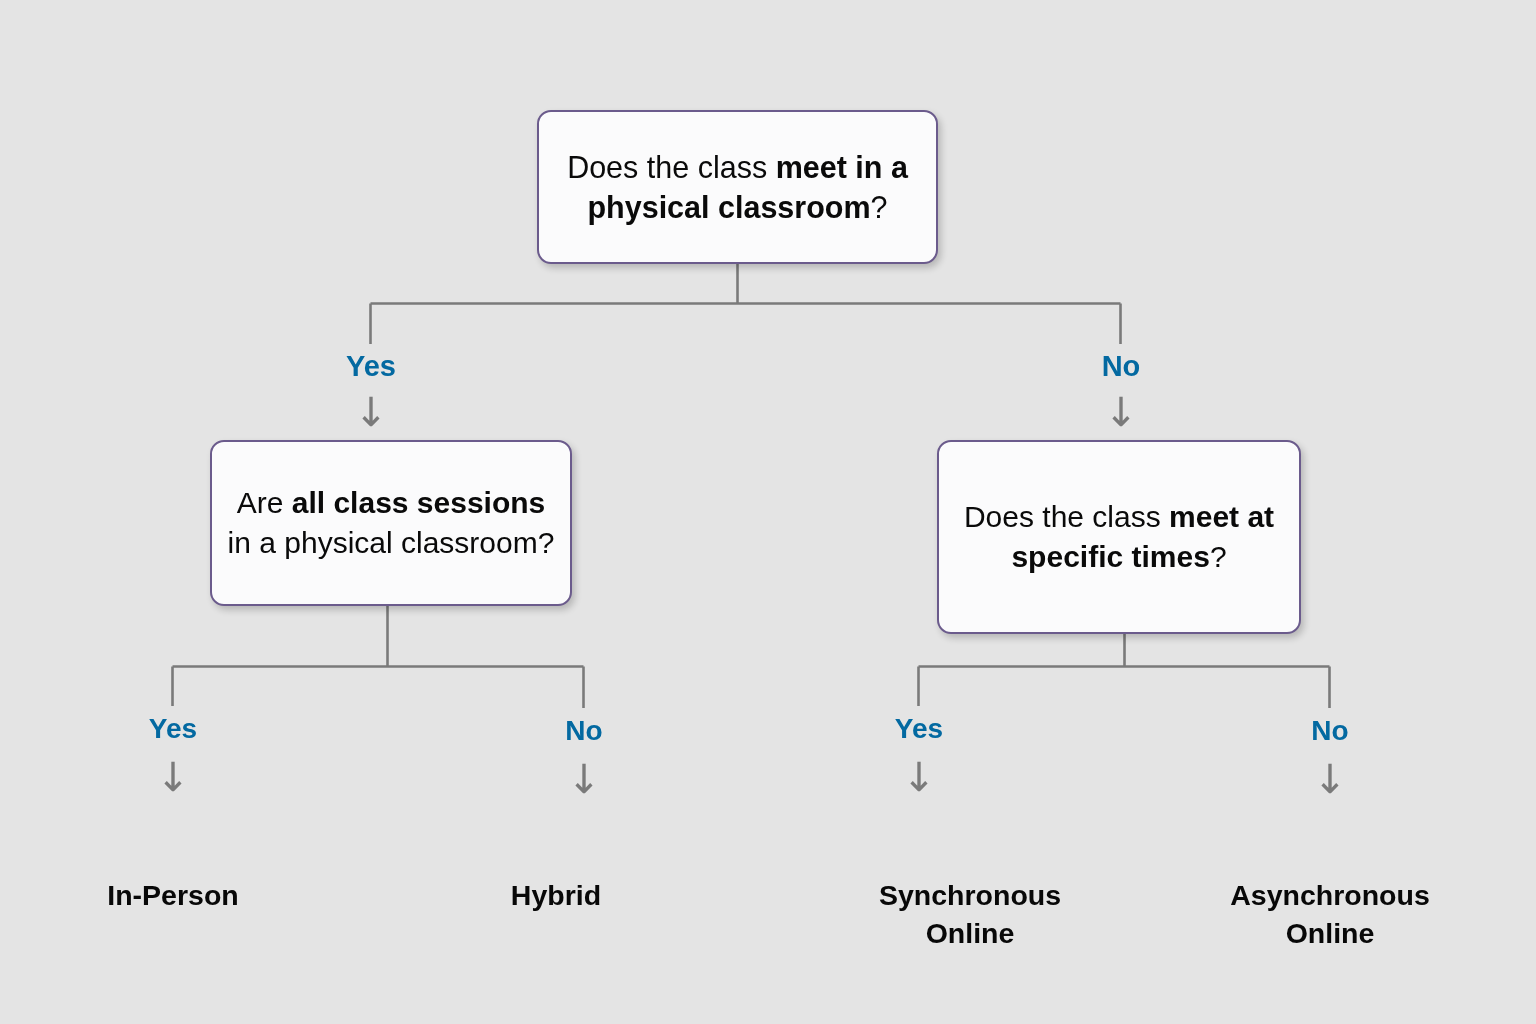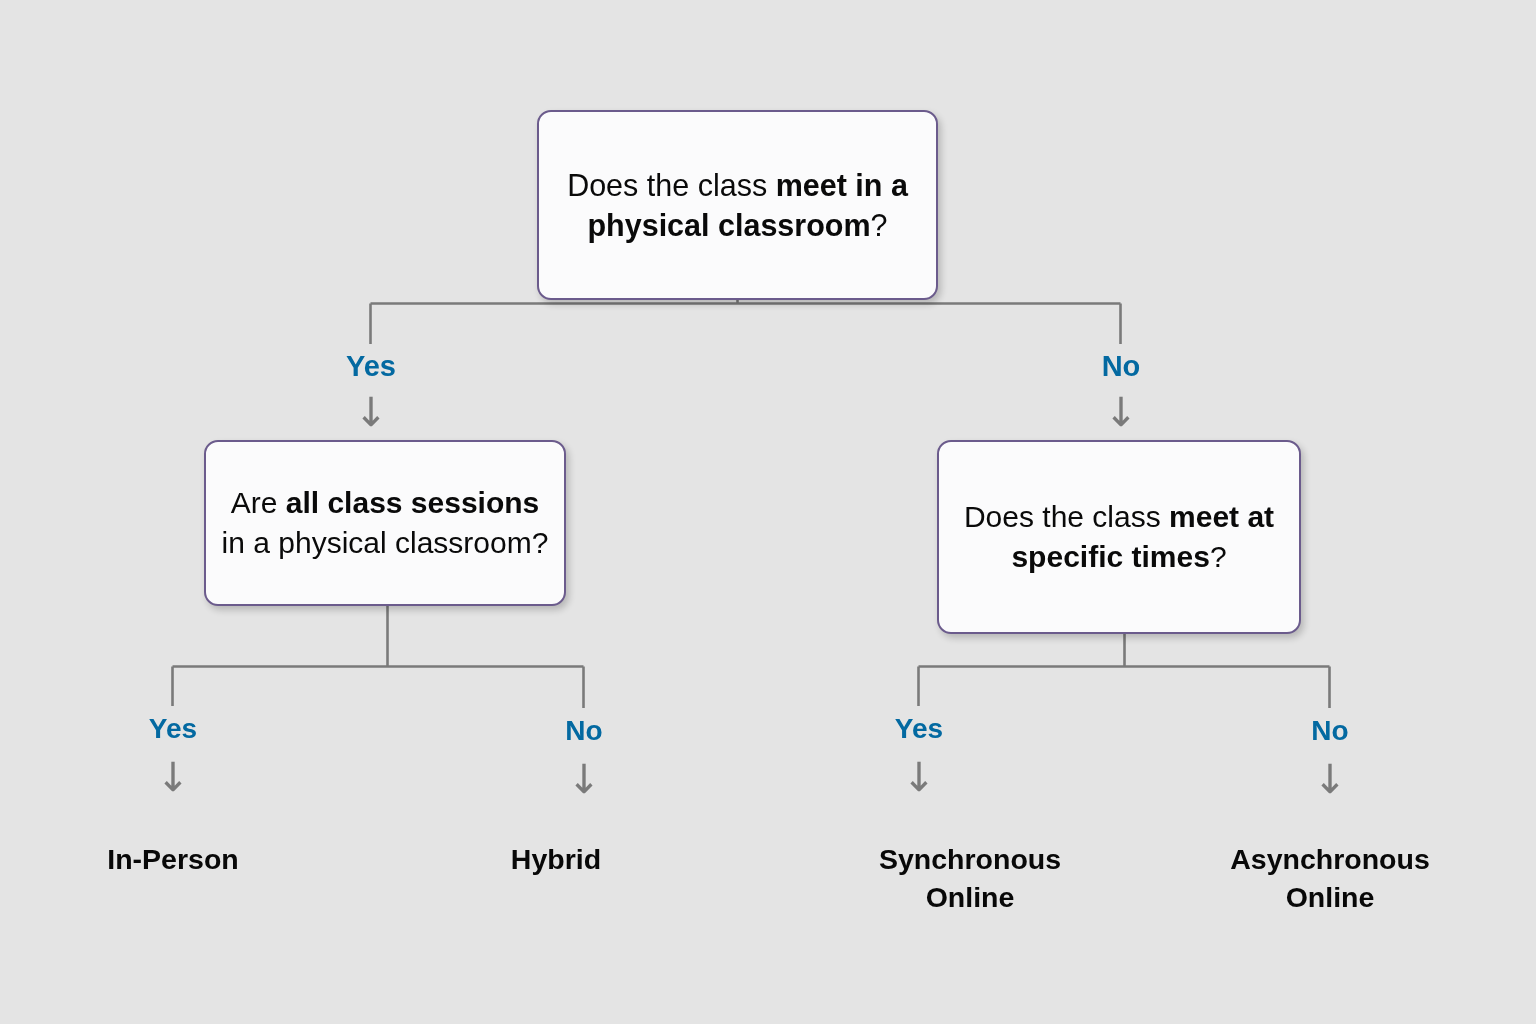--- a/index.html
+++ b/index.html
@@ -42,23 +42,23 @@
     color: #0a0a0a;
     line-height: 1.32;
   }
   .node-box .txt {
     padding: 0 14px;
     font-size: 30px;
     font-weight: 400;
   }
   .node-box .txt b { font-weight: 700; }
 
-  #node-root  { left: 537px; top: 110px; width: 401px; height: 190px; }
+  #node-root  { left: 537px; top: 110px; width: 401px; height: 154px; }
   #node-root .txt { font-size: 30.5px; }
-  #node-left  { left: 204px; top: 440px; width: 362px; height: 166px; }
+  #node-left  { left: 210px; top: 440px; width: 362px; height: 166px; }
   #node-right { left: 937px; top: 440px; width: 364px; height: 194px; }
 
   
   .edge-label {
     position: absolute;
     font-size: 28px;
     font-weight: 700;
     color: #0369a1;
     text-align: center;
     white-space: nowrap;
@@ -79,20 +79,21 @@
   
   .leaf-label {
     position: absolute;
     font-size: 28.5px;
     font-weight: 700;
     color: #080808;
     text-align: center;
     line-height: 1.35;
     transform: translateX(-50%);
     white-space: pre-line;
+    margin-top: 36px;
   }
 </style>
 </head>
 <body>
 
 <div id="canvas">
 
   <svg id="edges" viewBox="0 0 1536 1024" xmlns="http://www.w3.org/2000/svg">
     <g stroke="#7a7a7a" stroke-width="2.6" fill="none" stroke-linecap="butt">
 

